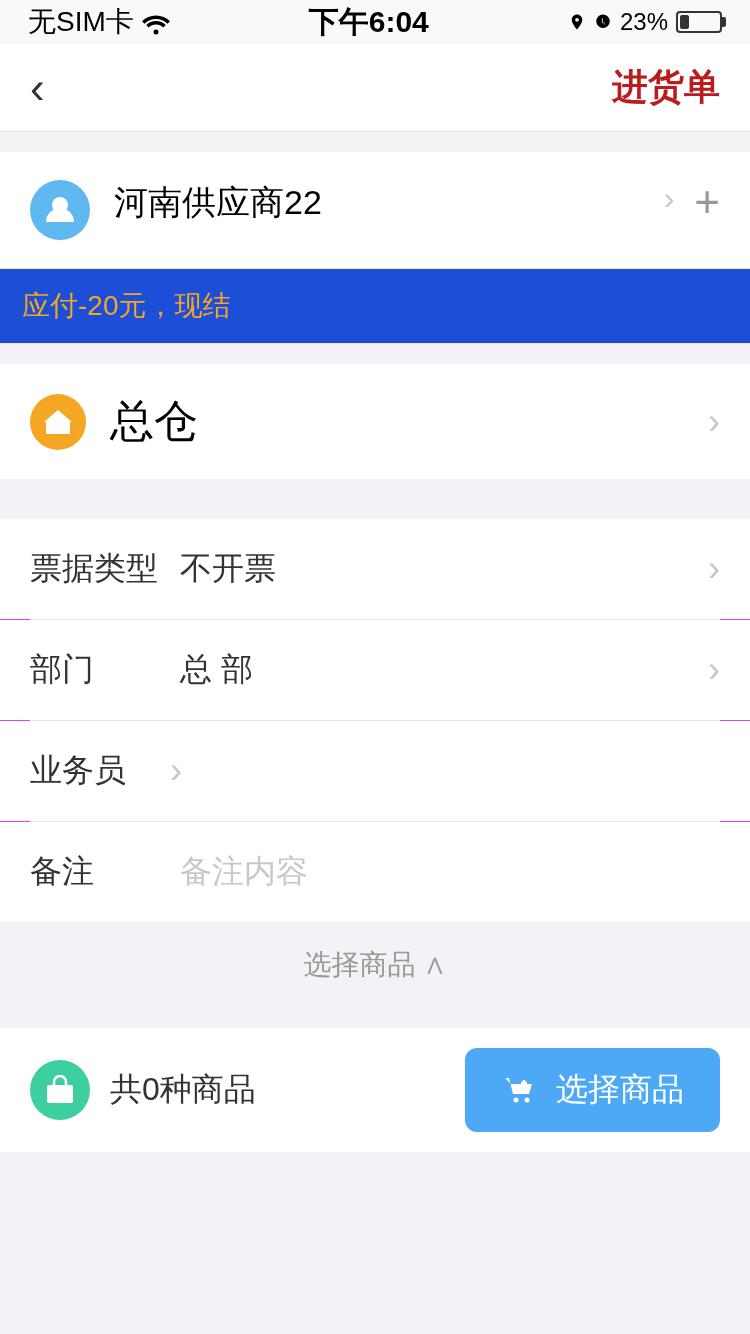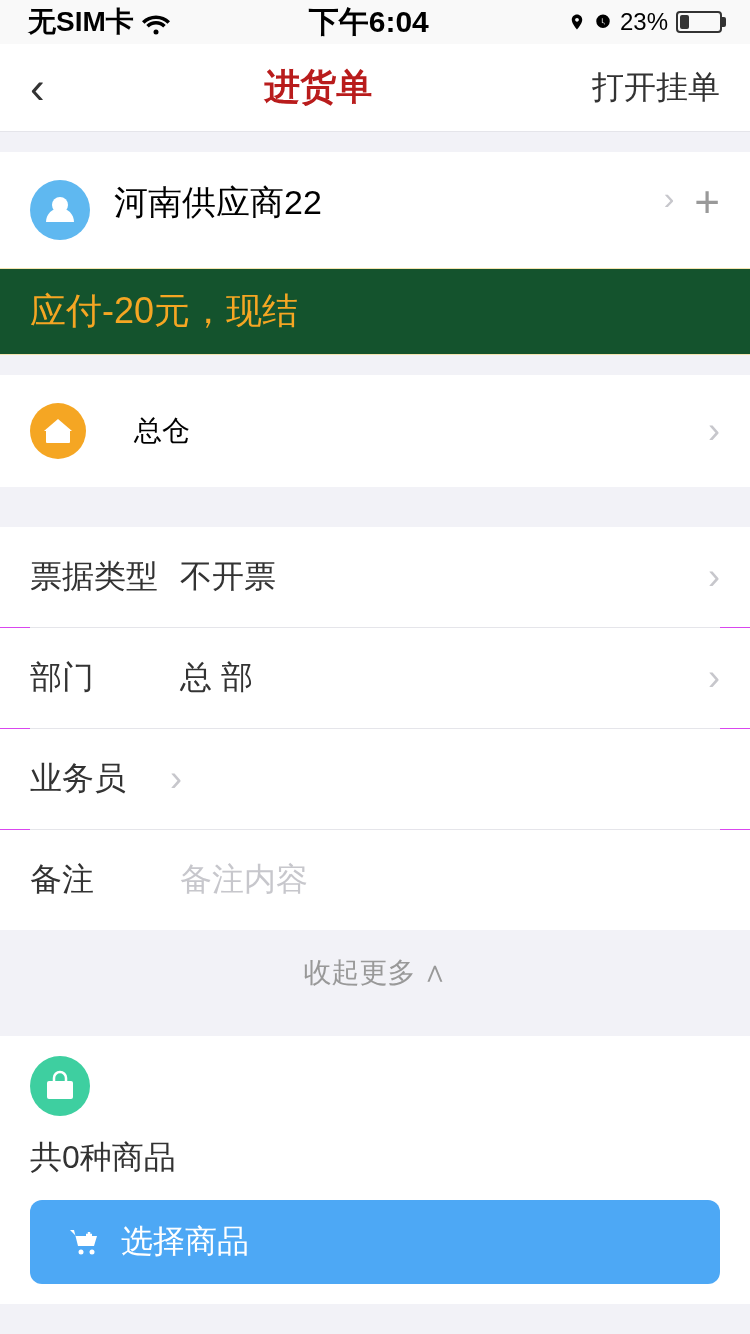--- a/index.html
+++ b/index.html
@@ -16,21 +16,21 @@
     .status-bar {
       display: flex;
       align-items: center;
       justify-content: space-between;
       background: #f9f9f9;
       height: 44px;
       padding: 0 28px;
     }
     .status-left {
       font-size: 28px;
-      font-weight: 700;
+      font-weight: 400;
       color: #000;
     }
     .status-center {
       font-size: 30px;
       font-weight: 600;
       color: #000;
     }
     .status-right {
       display: flex;
       align-items: center;
@@ -140,23 +140,23 @@
       margin-right: 20px;
     }
     .supplier-add {
       font-size: 44px;
       color: #999;
       line-height: 1;
     }
 
     
     .notice-bar {
-      background: #14532d;
-      padding: 18px 30px;
-      font-size: 36px;
+      background: #1d4ed8;
+      padding: 18px 22px;
+      font-size: 28px;
       color: #f5a623;
       border-top: 1px solid #f5e4b0;
       border-bottom: 1px solid #f5e4b0;
     }
 
     .divider-line {
       height: 1px;
       background: #e5e5ea;
       margin: 0 30px;
     }
@@ -174,23 +174,22 @@
       border-radius: 50%;
       background: #f5a623;
       display: flex;
       align-items: center;
       justify-content: center;
       margin-right: 24px;
       flex-shrink: 0;
     }
     .warehouse-name {
       flex: 1;
-      font-size: 28px;
-      color: #000;
-      margin-left: 24px;
+      font-size: 44px;
+      color: #000;
     }
     .chevron-right {
       color: #c7c7cc;
       font-size: 36px;
     }
 
     
     .form-section {
       background: #d946ef;
       margin-top: 20px;
@@ -229,25 +228,25 @@
       justify-content: center;
       padding: 24px 30px;
       color: #999;
       font-size: 28px;
       gap: 10px;
     }
 
     
     .bottom-bar {
       display: flex;
+      align-items: center;
       background: #fff;
       padding: 20px 30px;
       margin-top: 20px;
       gap: 20px;
-      flex-direction: column;
     }
     .goods-icon {
       width: 60px;
       height: 60px;
       border-radius: 50%;
       background: #3ecfa0;
       display: flex;
       align-items: center;
       justify-content: center;
       flex-shrink: 0;
@@ -294,21 +293,20 @@
       <span class="battery-body">
           <span class="battery-fill"></span>
         </span>
     </span>
   </span>
 </div>
 
 <div class="nav-bar">
   <span class="nav-back">‹</span>
   <span class="nav-title">进货单</span>
-  <span class="nav-action">打开挂单</span>
 </div>
 
 <div class="section-gap"></div>
 
 <div class="card">
   <div class="supplier-row">
     <div class="supplier-avatar">
       <svg width="36" height="36" viewBox="0 0 36 36" fill="white">
         <circle cx="18" cy="13" r="8"></circle>
         <path d="M4 30c0-7.7 6.3-14 14-14s14 6.3 14 14"></path>
@@ -363,21 +361,21 @@
   </div>
   <div class="divider-line"></div>
 
   <div class="form-row">
     <span class="form-label">备注</span>
     <span class="form-placeholder">备注内容</span>
   </div>
 </div>
 
 <div class="collapse-row">
-  <span>收起更多 ∧</span>
+  <span>选择商品 ∧</span>
 </div>
 
 <div class="bottom-bar">
   <div class="goods-icon">
     <svg width="34" height="34" viewBox="0 0 34 34" fill="white">
       <rect x="4" y="12" width="26" height="18" rx="2"></rect>
       <path d="M11 12V9a6 6 0 0112 0v3" stroke="white" stroke-width="2.5" fill="none"></path>
       <line x1="10" y1="20" x2="24" y2="20" stroke="white" stroke-width="2"></line>
     </svg>
   </div>

